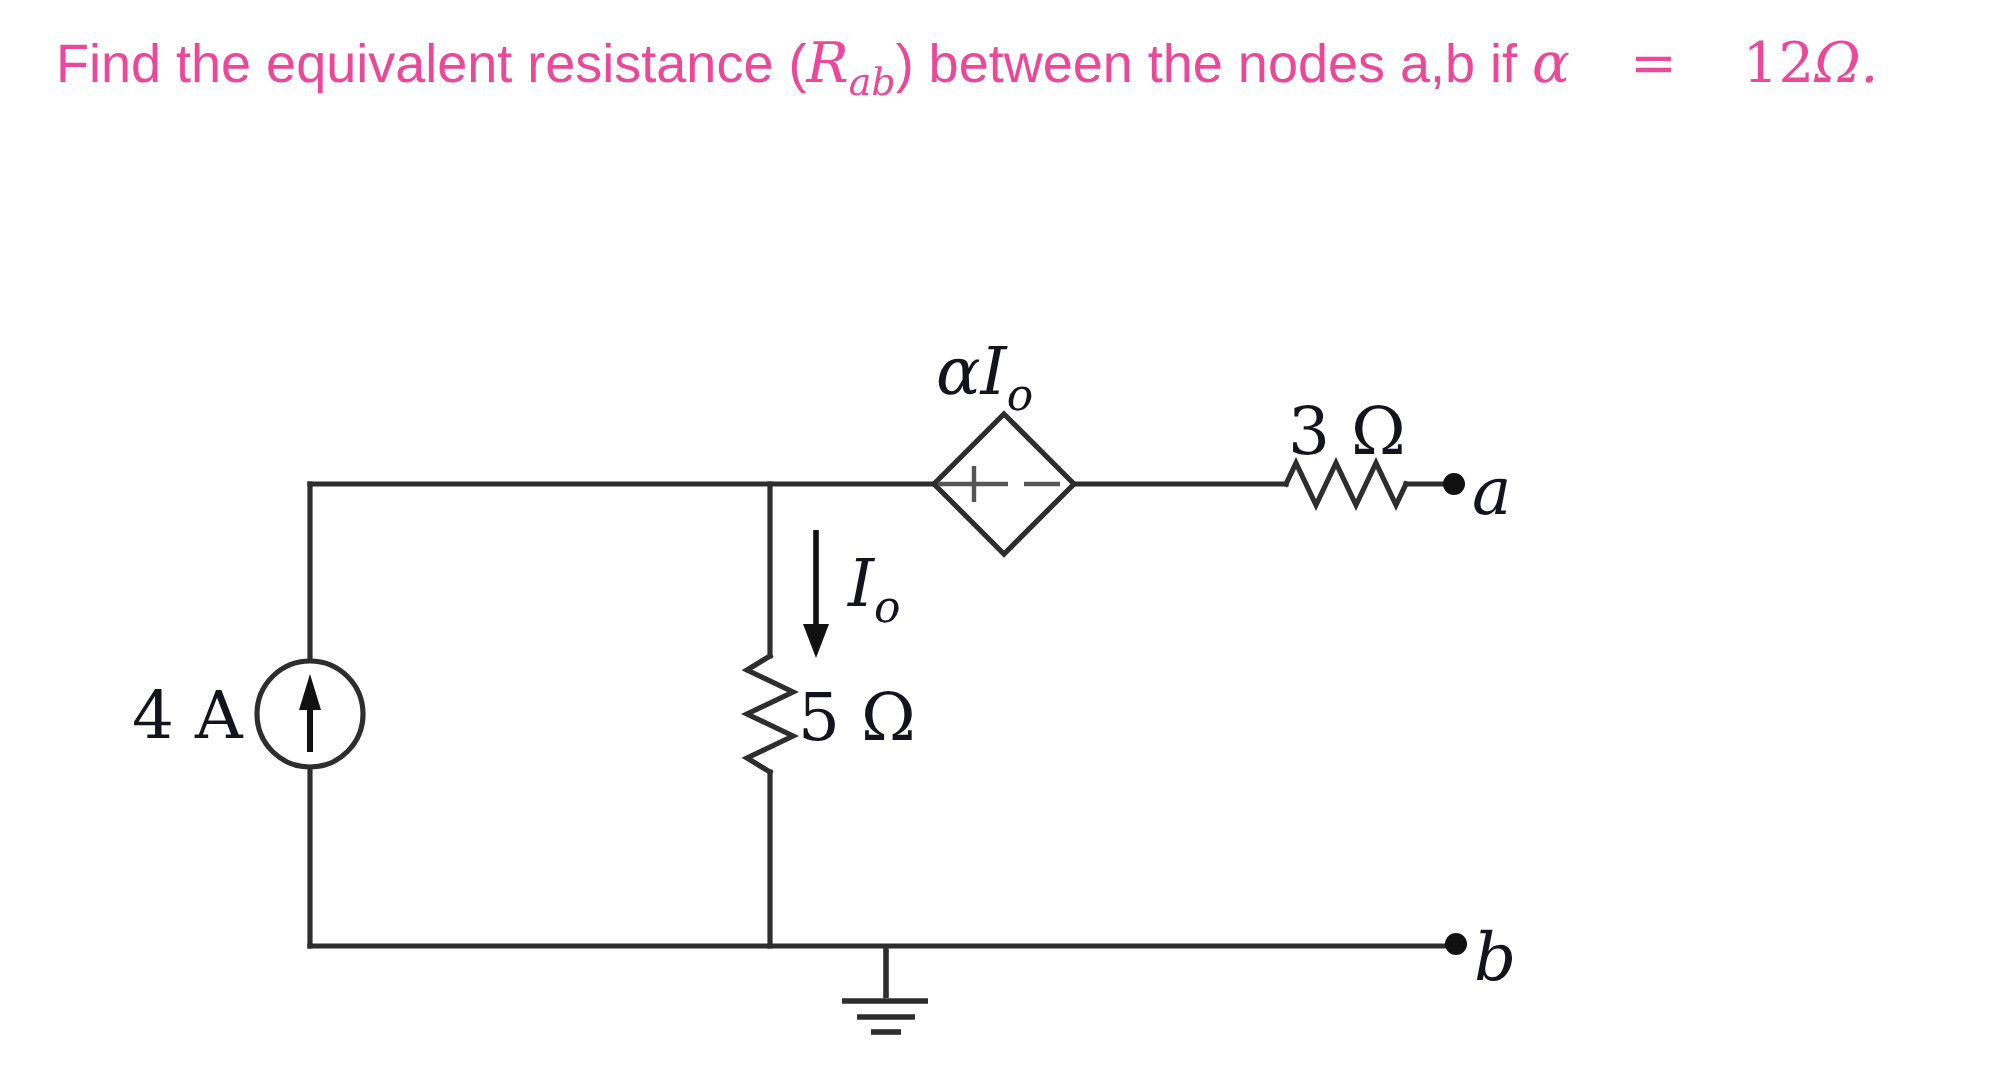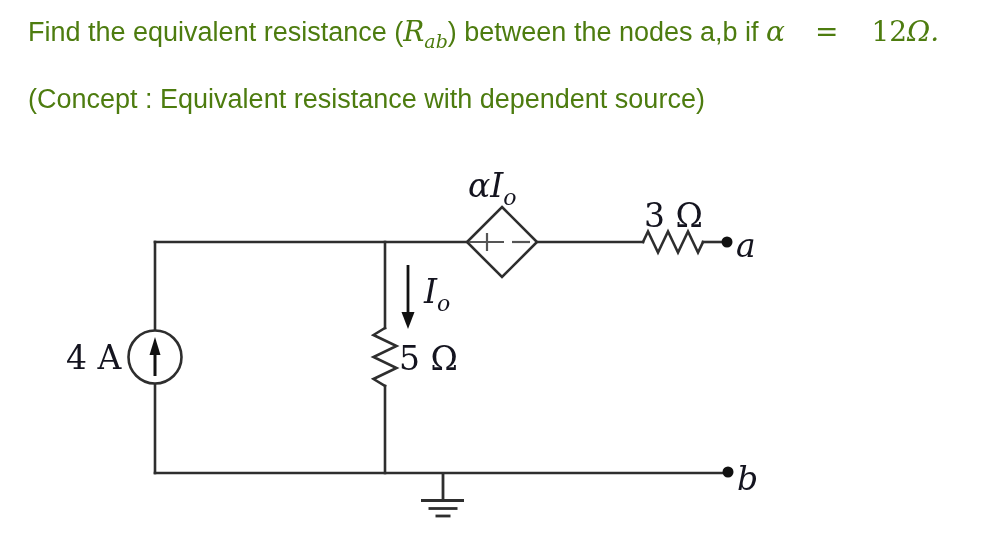--- a/index.html
+++ b/index.html
@@ -12,21 +12,21 @@
     width: 1008px;
     height: 544px;
     background: #ffffff;
     overflow: hidden;
     font-family: "Liberation Sans", sans-serif;
   }
   .qline {
     position: absolute;
     margin: 0;
     white-space: nowrap;
-    color: #4d7c0f;
+    color: #ec4899;
     font-size: 27px;
     line-height: 34px;
   }
   .qline1 { left: 28px; top: 15px; }
   .qline2 { left: 28px; top: 82px; }
   .msr {
     font-family: "DejaVu Serif", "Liberation Serif", serif;
     font-size: 28px;
   }
   .it { font-style: italic; }
@@ -51,21 +51,20 @@
   }
   .sub { font-size: 22px; }
 </style>
 </head>
 <body>
 
 <div class="page">
 
   <p class="qline qline1"><span>Find the equivalent resistance (</span><span class="msr"><span class="it">R</span><sub>ab</sub></span><span>) between the nodes a,b if </span><span class="msr it">α</span><span class="msr eq">=</span><span class="msr">12</span><span class="msr it">Ω.</span></p>
 
-  <p class="qline qline2">(Concept : Equivalent resistance with dependent source)</p>
 
   <svg class="circuit" width="1008" height="544" viewBox="0 0 1008 544">
     <g stroke="#2e2e2e" stroke-width="2.6" fill="none" stroke-linecap="square">
       <line x1="155" y1="242" x2="467" y2="242"></line>
       <line x1="537" y1="242" x2="643" y2="242"></line>
       <path d="M643,242 L648,231.5 L658,252.5 L668,231.5 L678,252.5 L688,231.5 L698,252.5 L703,242"></path>
       <line x1="703" y1="242" x2="722" y2="242"></line>
       <line x1="155" y1="242" x2="155" y2="473"></line>
       <line x1="155" y1="473" x2="724" y2="473"></line>
       <line x1="385" y1="242" x2="385" y2="328"></line>

